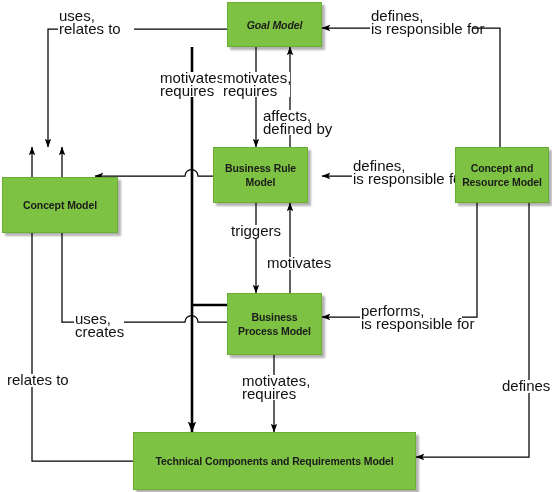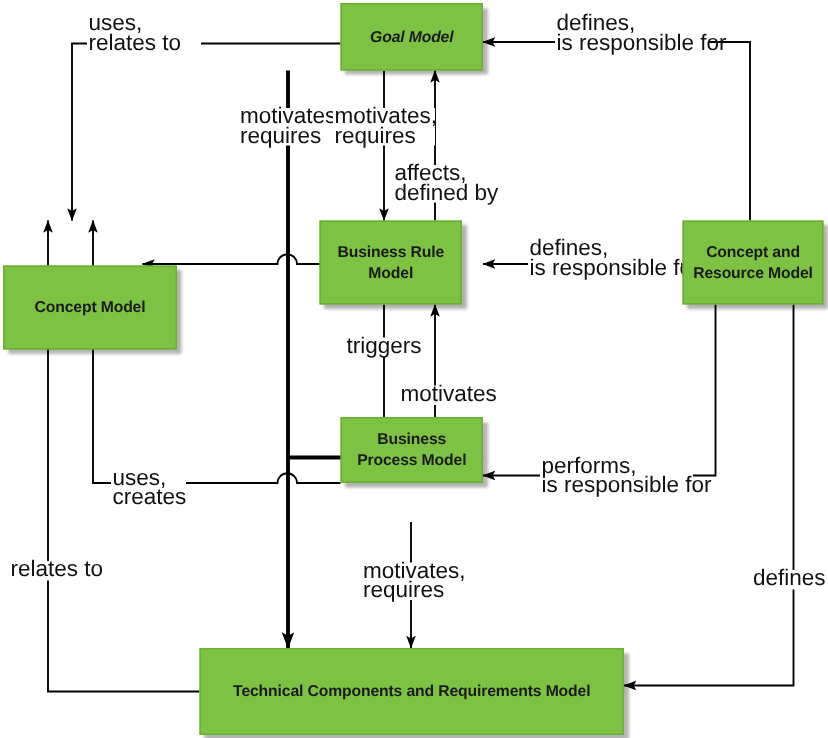--- a/index.html
+++ b/index.html
@@ -110,21 +110,21 @@
   <div class="node" style="left:213px;top:147px;width:95px;height:56px;">
     <span>Business Rule
 Model</span>
   </div>
 
   <div class="node" style="left:455px;top:147px;width:94px;height:56px;">
     <span>Concept and
 Resource Model</span>
   </div>
 
-  <div class="node" style="left:227px;top:278px;width:95px;height:44px;">
+  <div class="node" style="left:227px;top:293px;width:95px;height:62px;">
     <span>Business Process
 Model</span>
   </div>
 
   <div class="node" style="left:133px;top:432px;width:283px;height:58px;align-items:center;">
     <span>Technical Components and
 Requirements Model</span>
   </div>
 
   <div class="edge-label" style="left:58px;top:10px;width:74px;">uses,

